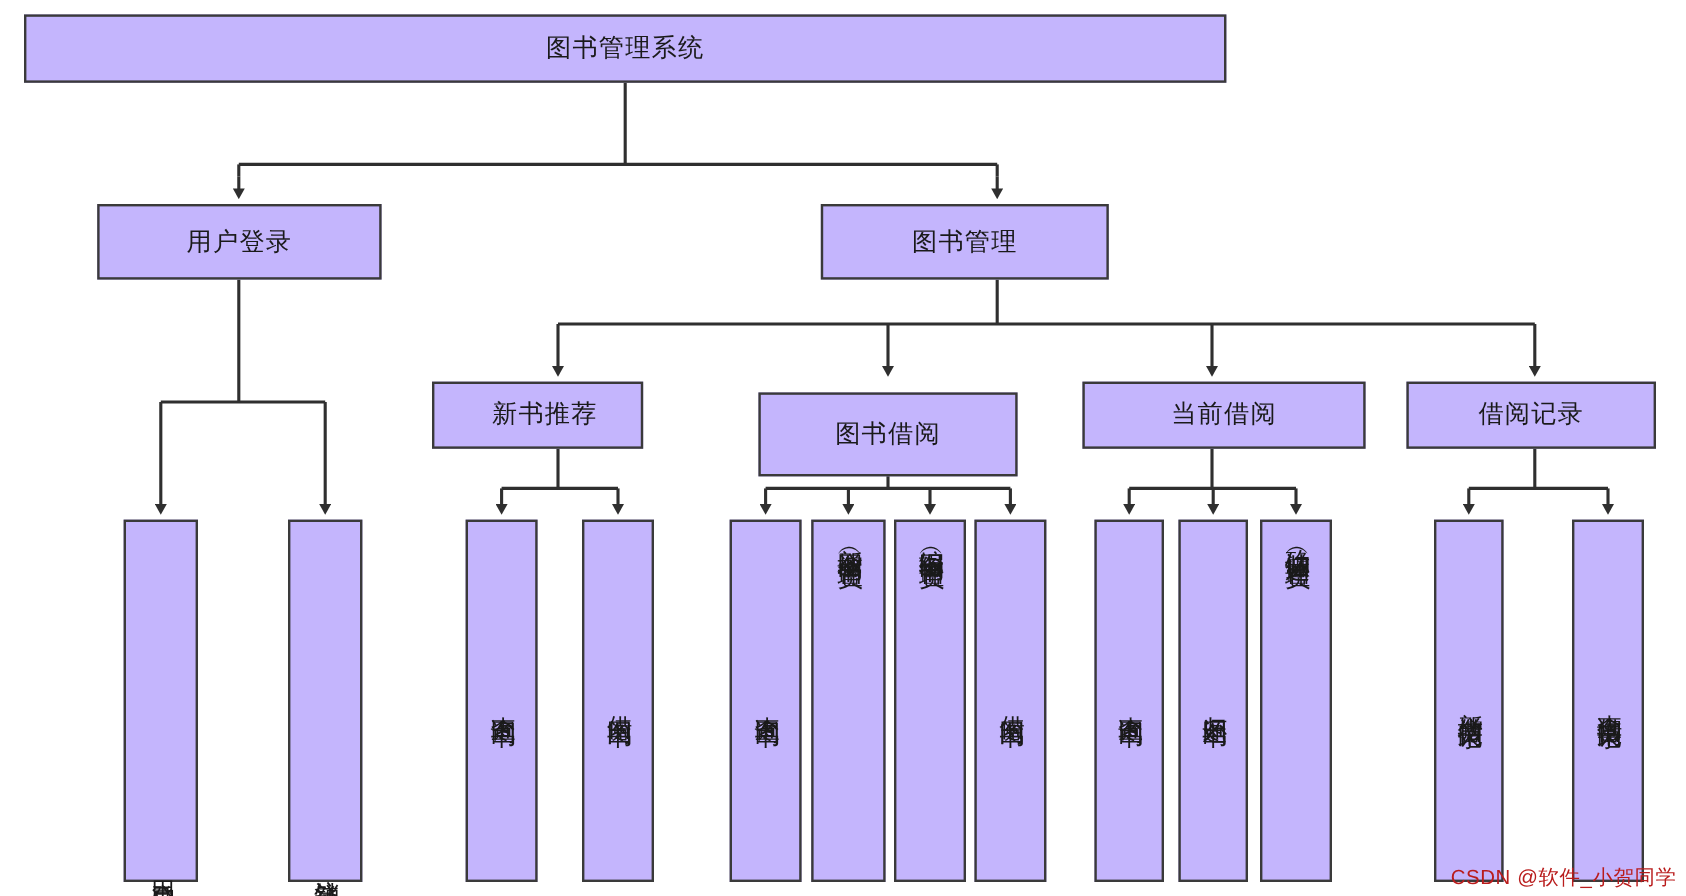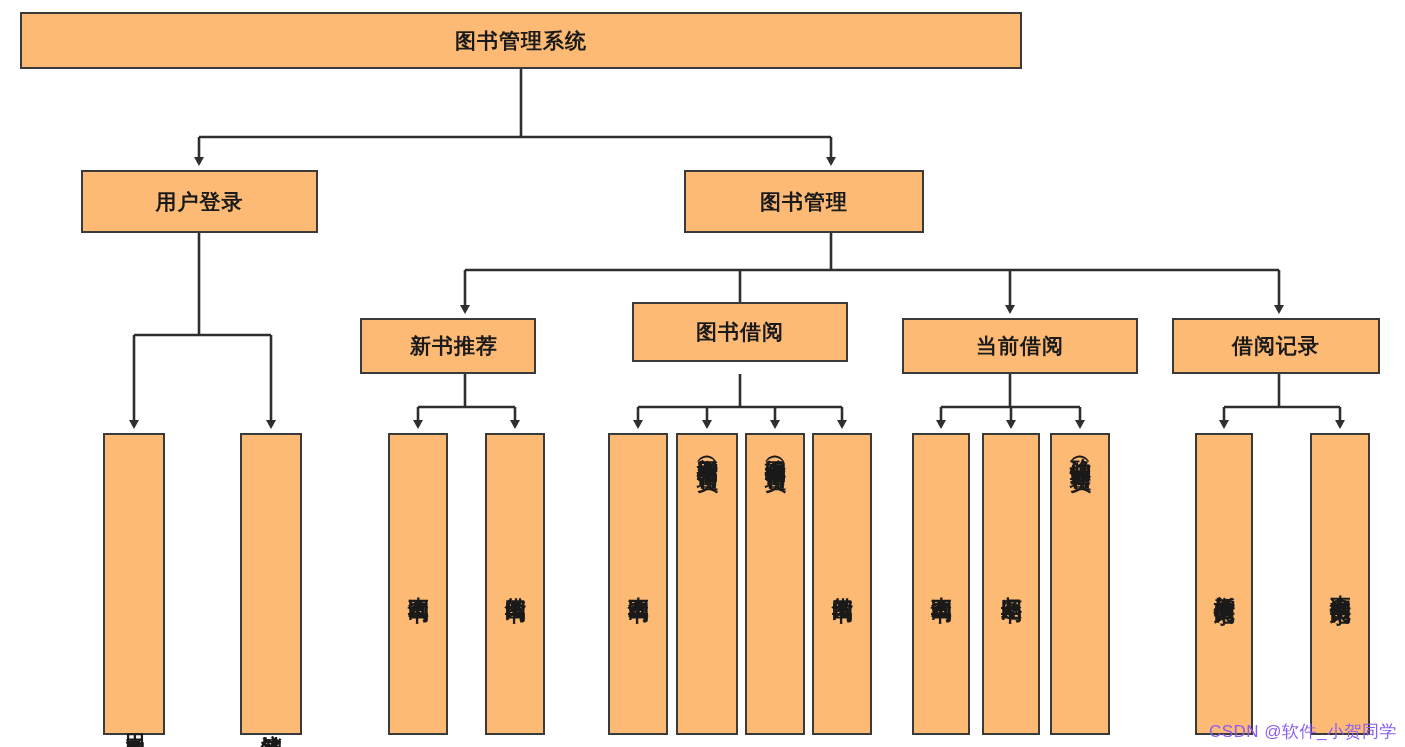--- a/index.html
+++ b/index.html
@@ -23,27 +23,26 @@
     left: 0;
     top: 0;
     width: 1405px;
     height: 747px;
     pointer-events: none;
   }
   .node {
     position: absolute;
     box-sizing: border-box;
     border: 2.5px solid #3a3a3a;
-    background: #fdba74;
+    background: #c4b5fd;
     color: #1a1a1a;
     display: flex;
     align-items: center;
     justify-content: center;
     text-align: right;
-    font-weight: bold;
   }
   .node.horiz {
     font-size: 21px;
     letter-spacing: 1px;
     line-height: 1.1;
   }
   .node.vert {
     writing-mode: vertical-rl;
     text-orientation: upright;
     font-size: 21px;
@@ -62,21 +61,21 @@
     padding-top: 6px;
   }
   .node-label {
     display: block;
   }
   #watermark {
     position: absolute;
     right: 8px;
     bottom: 4px;
     font-size: 17px;
-    color: #8b5cf6;
+    color: #b91c1c;
     letter-spacing: 0.5px;
     white-space: nowrap;
     margin-left: 41px;
   }
 </style>
 </head>
 <body>
 
 <div id="canvas">
 
@@ -139,21 +138,21 @@
   <div class="node horiz" style="left: 81px; top: 170px; width: 237px; height: 63px;">
     <span class="node-label">用户登录</span>
   </div>
   <div class="node horiz" style="left: 684px; top: 170px; width: 240px; height: 63px;">
     <span class="node-label">图书管理</span>
   </div>
 
   <div class="node horiz" style="left: 360px; top: 318px; width: 176px; height: 56px; padding-left: 12px;">
     <span class="node-label">新书推荐</span>
   </div>
-  <div class="node horiz" style="left: 632px; top: 302px; width: 216px; height: 60px;">
+  <div class="node horiz" style="left: 632px; top: 327px; width: 216px; height: 70px;">
     <span class="node-label">图书借阅</span>
   </div>
   <div class="node horiz" style="left: 902px; top: 318px; width: 236px; height: 56px;">
     <span class="node-label">当前借阅</span>
   </div>
   <div class="node horiz" style="left: 1172px; top: 318px; width: 208px; height: 56px;">
     <span class="node-label">借阅记录</span>
   </div>
 
   <div class="node vert bottom" style="left: 103px; top: 433px; width: 62px; height: 302px;">

